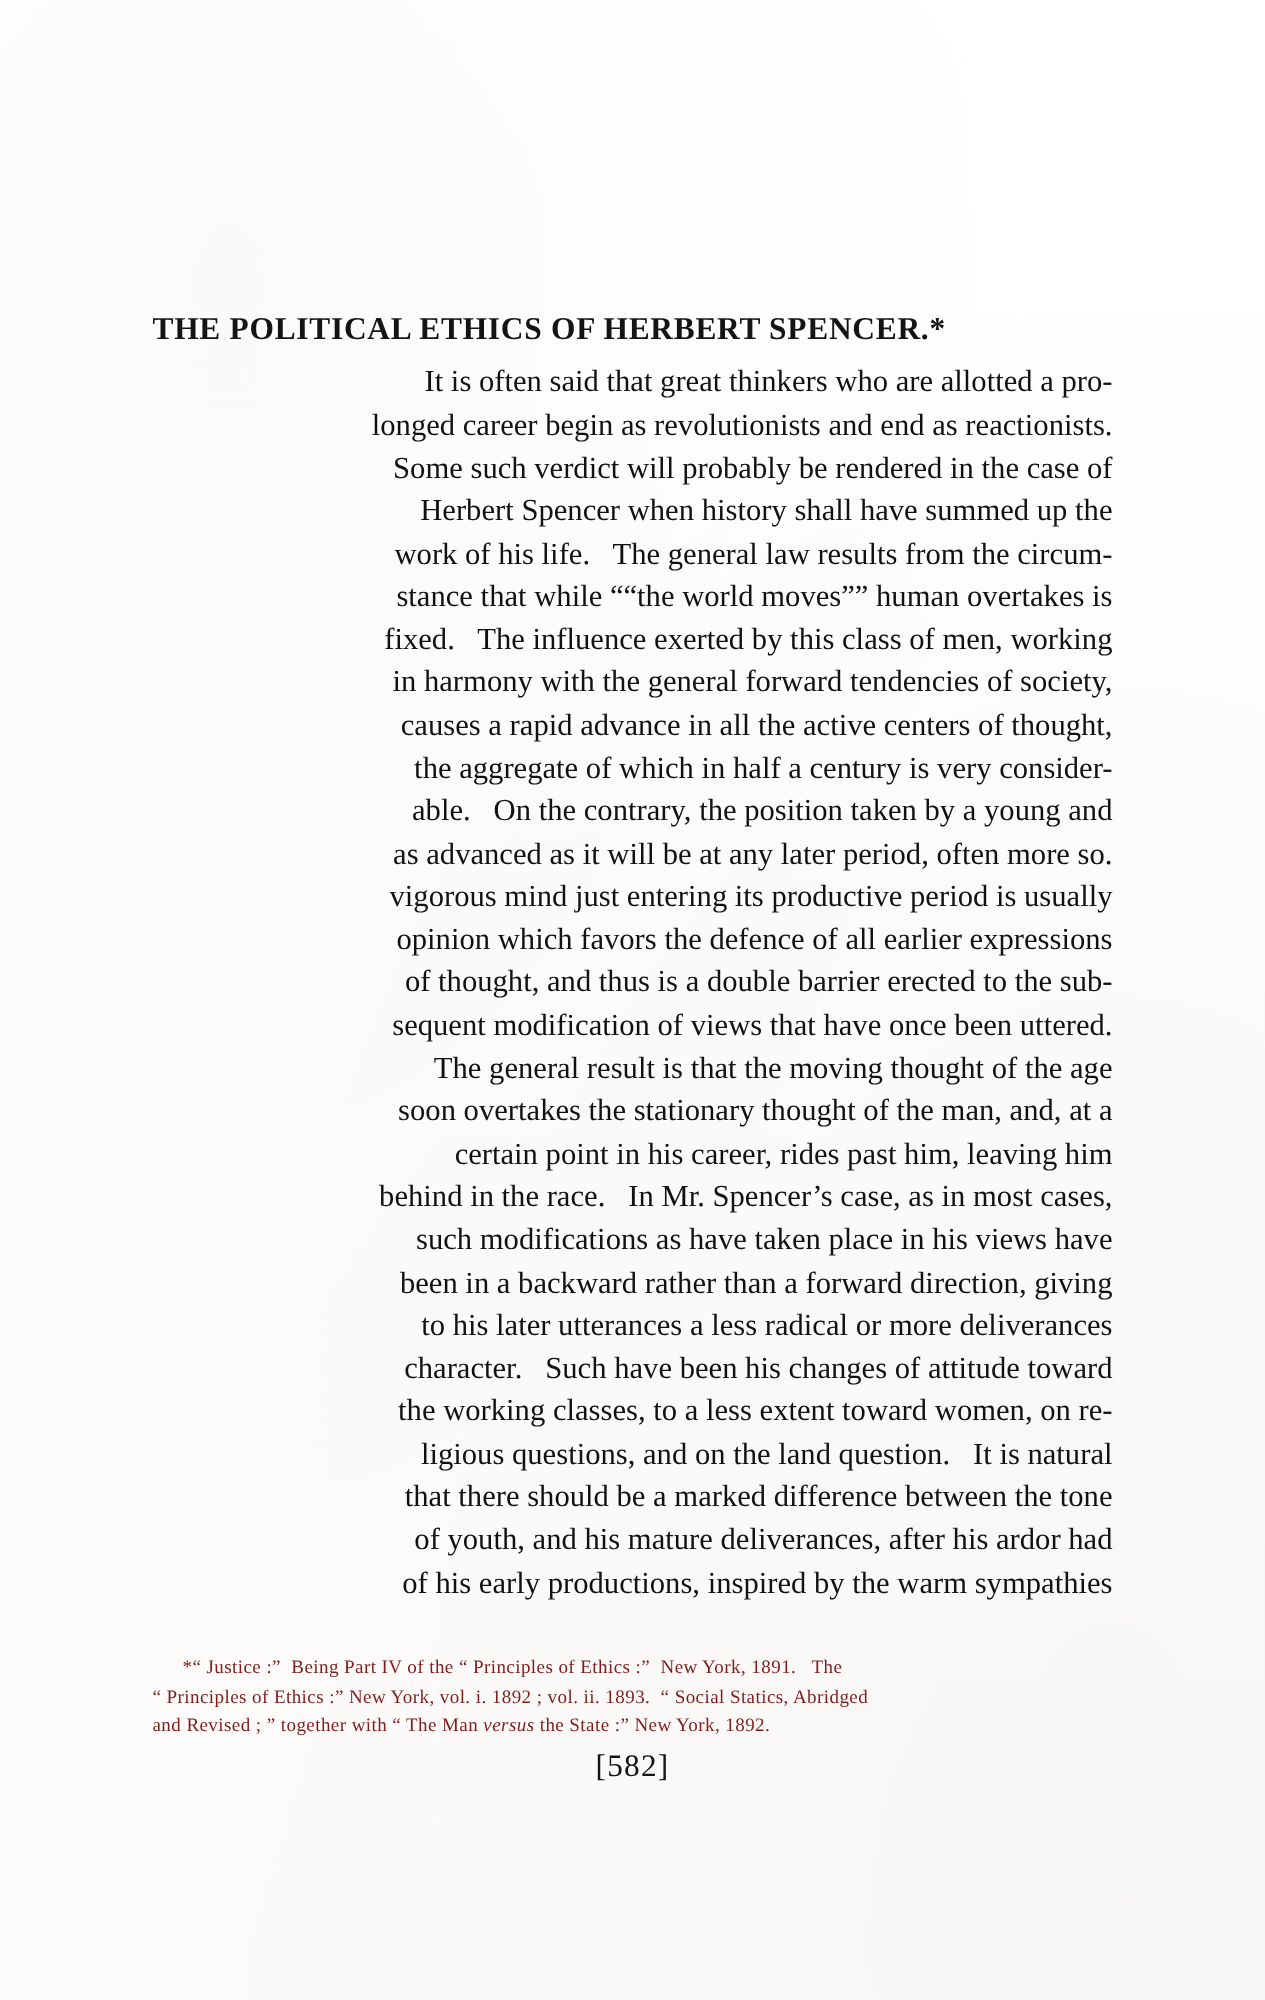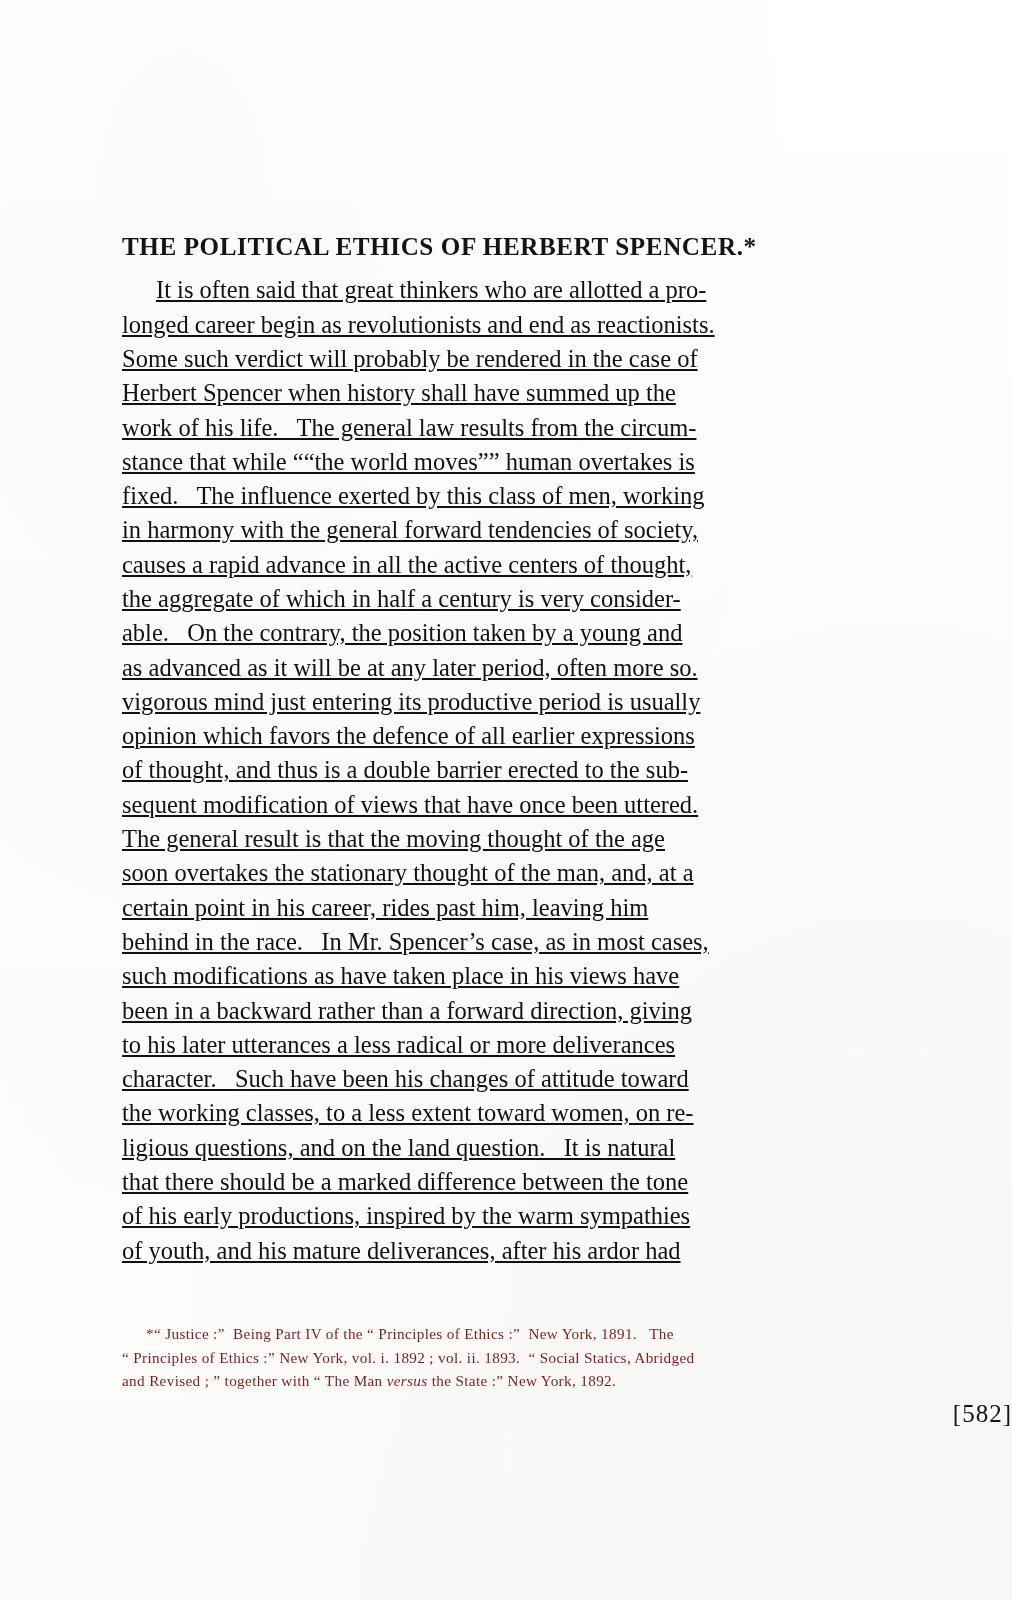--- a/index.html
+++ b/index.html
@@ -30,21 +30,21 @@
     background:
       radial-gradient(ellipse at 18% 12%, rgba(0,0,0,0.016), rgba(0,0,0,0) 58%),
       radial-gradient(ellipse at 88% 88%, rgba(0,0,0,0.018), rgba(0,0,0,0) 62%),
       linear-gradient(180deg, #ffffff 0%, #fdfdfc 45%, #fcfbfa 100%);
     pointer-events: none;
   }
 
   .content {
     position: absolute;
     left: 122px;
-    top: 232px;
+    top: 248px;
     width: 768px;
   }
 
   
   .article-title {
     font-family: "Liberation Serif", "DejaVu Serif", serif;
     font-size: 25.5px;
     letter-spacing: 0.6px;
     line-height: 1.15;
     white-space: nowrap;
@@ -71,23 +71,22 @@
   }
 
   
   .ln {
     display: block;
     white-space: nowrap;
   }
   
   .ln.j {
     display: flex;
-    justify-content: flex-start;
+    justify-content: flex-end;
     width: 100%;
-    text-decoration: underline;
   }
   .ln.j > span { white-space: pre; }
 
   
   .footnote {
     position: absolute;
     left: 122px;
     top: 1322px;
     width: 768px;
     font-size: 15.2px;
@@ -104,21 +103,21 @@
   .footnote .fn-ln.jf > span { white-space: pre; }
   .footnote .fn-first { padding-left: 24px; }
   .footnote i { font-style: italic; }
 
   
   .folio {
     position: absolute;
     left: 0;
     right: 0;
     top: 1400px;
-    text-align: right;
+    text-align: center;
     font-size: 25px;
     letter-spacing: 1px;
     color: #141414;
   }
 </style>
 </head>
 <body>
 
 <div class="page">
 
@@ -205,24 +204,24 @@
       <span class="ln j">
           <span>the working classes, to a less extent toward women, on re-</span>
         </span>
       <span class="ln j">
           <span>ligious questions, and on the land question.   It is natural</span>
         </span>
       <span class="ln j">
           <span>that there should be a marked difference between the tone</span>
         </span>
       <span class="ln j">
+          <span>of youth, and his mature deliverances, after his ardor had</span>
+        </span>
+      <span class="ln j">
           <span>of his early productions, inspired by the warm sympathies</span>
-        </span>
-      <span class="ln j">
-          <span>of youth, and his mature deliverances, after his ardor had</span>
         </span>
 
     </div>
   </div>
 
   <div class="footnote">
     <span class="fn-ln jf fn-first">
       <span>*“ Justice :”  Being Part IV of the “ Principles of Ethics :”  New York, 1891.   The</span>
     </span>
     <span class="fn-ln jf">

